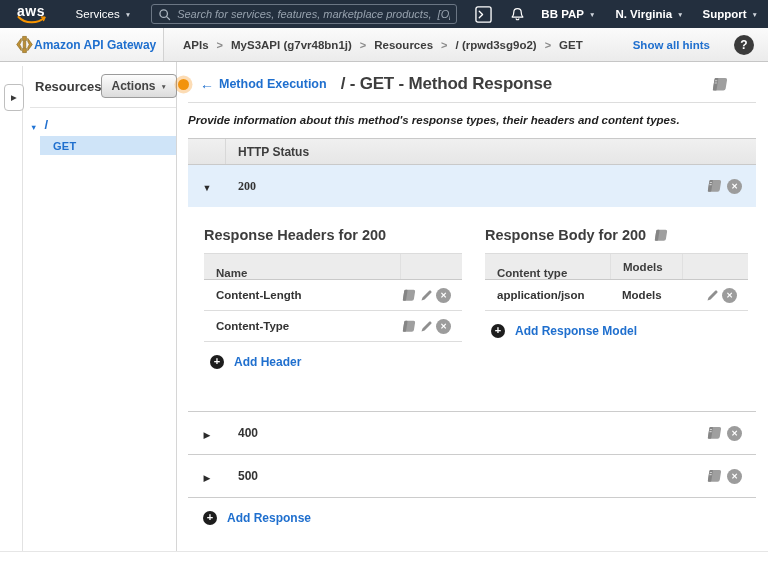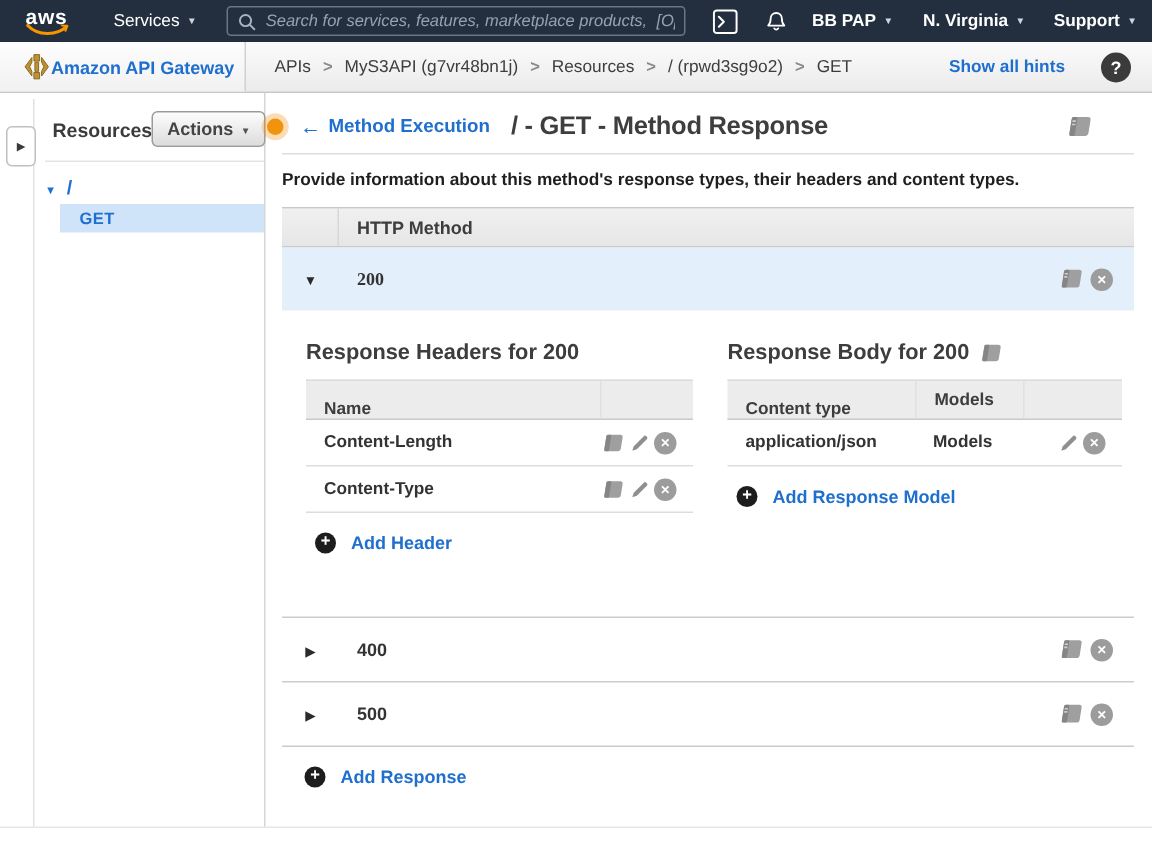--- a/index.html
+++ b/index.html
@@ -18,21 +18,21 @@
   .search-box input { flex:1; background:transparent; border:none; outline:none; color:#d7dde3; font-size:11px; font-style:italic; font-family:"Liberation Sans", sans-serif; }
   .search-box input::placeholder { color:#97a2ae; font-style:italic; }
   .nav-icon { margin-left:18px; display:flex; align-items:center; cursor:pointer; }
   .nav-account { margin-left:16px; } .nav-region { margin-left:20px; } .nav-support { margin-left:19px; margin-right:10px; }
 
   
   .subnav { height:34px; background:linear-gradient(#fbfbfb,#ebebeb); border-bottom:1px solid #c6c6c6; display:flex; align-items:center; font-size:12px; }
   .app-section { width:164px; height:100%; display:flex; align-items:center; padding-left:15px; gap:0; border-right:1px solid #d2d2d2; background:linear-gradient(#fdfdfd,#f1f1f1); cursor:pointer; }
   .app-title { color:#1f6fce; font-weight:bold; font-size:12px; }
   .breadcrumb { display:flex; align-items:center; margin-left:19px; gap:8px; }
-  .crumb { font-weight:normal; color:#3d3d3d; font-size:11.5px; cursor:pointer; }
+  .crumb { font-weight:bold; color:#3d3d3d; font-size:11.5px; cursor:pointer; }
   .crumb-sep { color:#8a8a8a; font-size:11px; font-weight:bold; }
   .subnav-spacer { flex:1; }
   .show-hints { color:#1f6fce; font-weight:bold; font-size:11.5px; margin-right:24px; cursor:pointer; }
   .help-circle { width:20px; height:20px; border-radius:50%; background:#3b3b3b; color:#fff; font-weight:bold; font-size:12px; display:flex; align-items:center; justify-content:center; margin-right:14px; cursor:pointer; }
 
   
   .content-wrap { display:flex; height:490px; border-bottom:1px solid #e6e6e6; }
   .footer-strip { height:22px; background:#fff; }
 
   
@@ -53,21 +53,21 @@
   .tree-method-label { color:#1f6fce; font-weight:bold; font-size:11px; letter-spacing:.3px; }
 
   
   .main { flex:1; position:relative; padding:12px 12px 0 11px; }
   .hint-dot { position:absolute; left:1px; top:17px; width:11px; height:11px; border-radius:50%; background:#f2930d; box-shadow:0 0 0 3.5px rgba(247,150,29,.33); cursor:pointer; }
   .page-header { display:flex; align-items:center; padding:0 0 8px 12px; border-bottom:1px solid #ddd; }
   .back-link { color:#1f6fce; font-weight:bold; font-size:12.5px; display:flex; align-items:center; gap:5px; cursor:pointer; }
   .back-arrow::before { content:"\2190"; font-size:14px; font-weight:bold; }
   .page-title { margin-left:14px; font-size:17px; font-weight:bold; color:#3e3e3e; letter-spacing:-.2px; }
   .doc-icon-right { margin-left:auto; margin-right:27px; cursor:pointer; display:flex; }
-  .description { margin:11px 0 12px 0; font-size:11.5px; font-weight:bold; color:#1f1f1f; }
+  .description { margin:11px 0 12px 0; font-size:11.5px; font-weight:bold; color:#1f1f1f;font-style:italic; }
 
   .status-table { width:100%; }
   .st-header { height:27px; background:linear-gradient(#f0f0f0,#e6e6e6); border-top:1px solid #c9c9c9; border-bottom:1px solid #c9c9c9; display:flex; align-items:center; }
   .arrow-col { width:38px; height:100%; display:flex; align-items:center; justify-content:center; border-right:1px solid #d8d8d8; cursor:pointer; }
   .st-header .arrow-col { cursor:default; }
   .st-col-label { padding-left:12px; font-weight:bold; font-size:12px; color:#3d3d3d; }
   .st-row { display:flex; align-items:center; height:42px; cursor:pointer; }
   .st-row-expanded { background:#e3effb;font-family:Liberation Serif, serif; }
   .st-row .arrow-col { border-right:none; }
   .tri-down::before { content:"▼"; font-size:9px; color:#2b2b2b; }
@@ -218,21 +218,21 @@
           </g>
         </svg>
       </span>
     </div>
 
     <div class="description">Provide information about this method's response types, their headers and content types.</div>
 
     <div class="status-table">
       <div class="st-header">
         <div class="arrow-col"></div>
-        <span class="st-col-label">HTTP Method</span>
+        <span class="st-col-label">HTTP Status</span>
       </div>
 
       <div class="st-row st-row-expanded">
         <div class="arrow-col">
             <span class="tri-down"></span>
           </div>
         <span class="st-row-label">200</span>
         <span class="row-icons">
           <span class="icon-btn">
             <svg width="17" height="14" viewBox="0 0 18 16">

